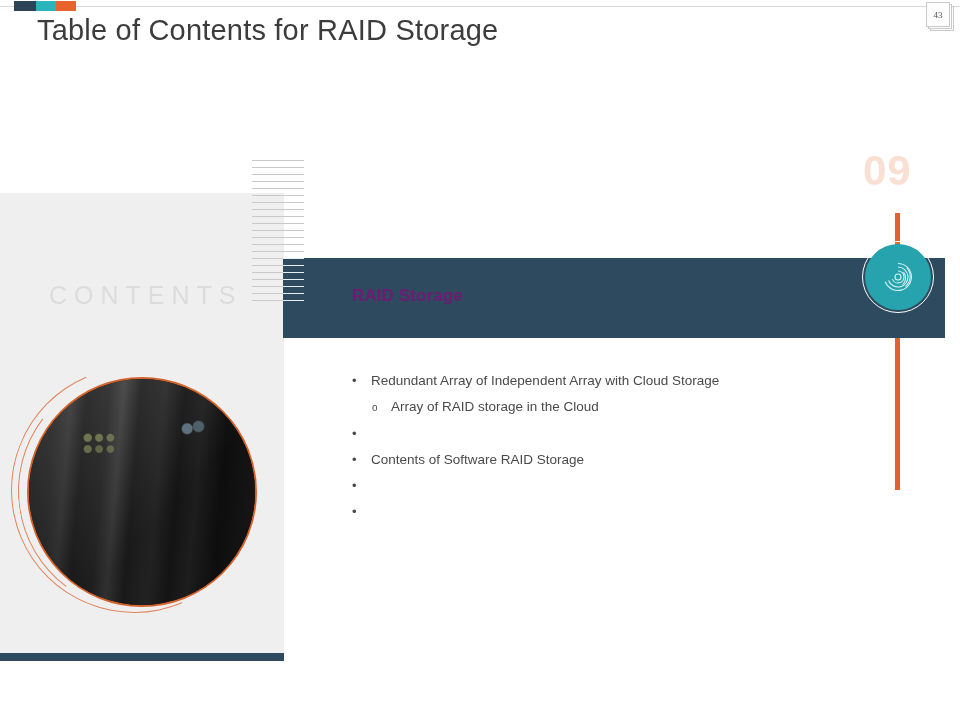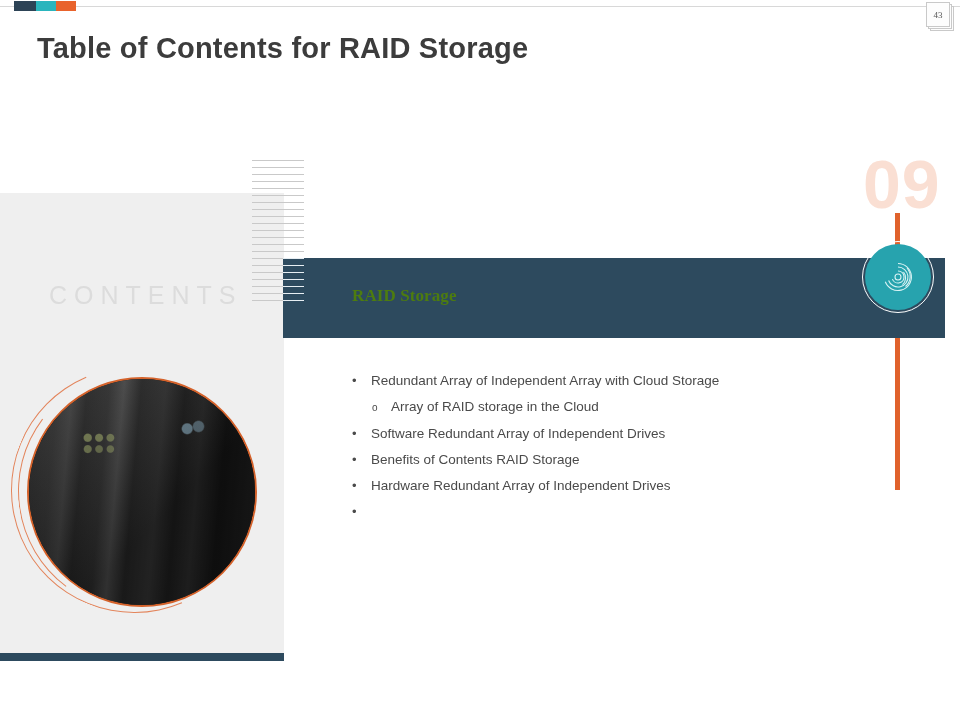--- a/index.html
+++ b/index.html
@@ -44,23 +44,23 @@
   .page-badge .s1 { left:0;   top:0;  width:24px; height:25px; }
   .page-badge .num {
     position:absolute; left:0; top:0;
     width:24px; height:25px;
     display:flex; align-items:center; justify-content:center;
     font-size:9px; color:#555; font-family:"Liberation Serif", serif;
   }
 
   
   .slide-title {
-    position:absolute; left:37px; top:32px;
+    position:absolute; left:37px; top:14px;
     font-size:29px; color:#3c3c3c;
-    font-weight:700; letter-spacing:.2px;
+    font-weight:400; letter-spacing:.2px;
     white-space:nowrap;
   }
 
   
   .left-panel {
     position:absolute; left:0; top:193px;
     width:284px; height:462px;
     background:#efefef;
   }
   .left-panel-bar {
@@ -148,28 +148,28 @@
 
   
   .banner {
     position:absolute; left:283px; top:258px;
     width:662px; height:80px;
     background:#2d4a5e;
     z-index:4;
   }
   .banner-title {
     position:absolute; left:352px; top:286px;
-    font-size:17px; font-weight:bold; color:#4d7c0f;
-    z-index:7; letter-spacing:.1px;font-family:Liberation Serif, serif;
+    font-size:17px; font-weight:bold; color:#701a75;
+    z-index:7; letter-spacing:.1px;
   }
 
   
   .step-number {
     position:absolute; left:863px; top:150px;
-    font-size:68px; font-weight:bold; color:#fadfd3;
+    font-size:42px; font-weight:bold; color:#fadfd3;
     letter-spacing:1px; line-height:1;
   }
 
   
   .connector {
     position:absolute; left:895px; top:213px;
     width:5px; height:277px;
     background:#e0622c;
     z-index:3;
   }
@@ -276,28 +276,26 @@
     <div class="b-row lvl1">
       <span class="b-mark">•</span>
       <span class="b-text">Redundant Array of Independent Array with Cloud Storage</span>
     </div>
     <div class="b-row lvl2">
       <span class="b-mark">o</span>
       <span class="b-text">Array of RAID storage in the Cloud</span>
     </div>
     <div class="b-row lvl1">
       <span class="b-mark">•</span>
-      <span class="b-text">Software Redundant Array of Independent Drives</span>
-    </div>
-    <div class="b-row lvl1">
-      <span class="b-mark">•</span>
-      <span class="b-text">Benefits of Contents RAID Storage</span>
-    </div>
-    <div class="b-row lvl1">
-      <span class="b-mark">•</span>
-      <span class="b-text">Hardware Redundant Array of Independent Drives</span>
+    </div>
+    <div class="b-row lvl1">
+      <span class="b-mark">•</span>
+      <span class="b-text">Contents of Software RAID Storage</span>
+    </div>
+    <div class="b-row lvl1">
+      <span class="b-mark">•</span>
     </div>
     <div class="b-row lvl1">
       <span class="b-mark">•</span>
     </div>
   </div>
 
 </div>
 
 </body></html>

